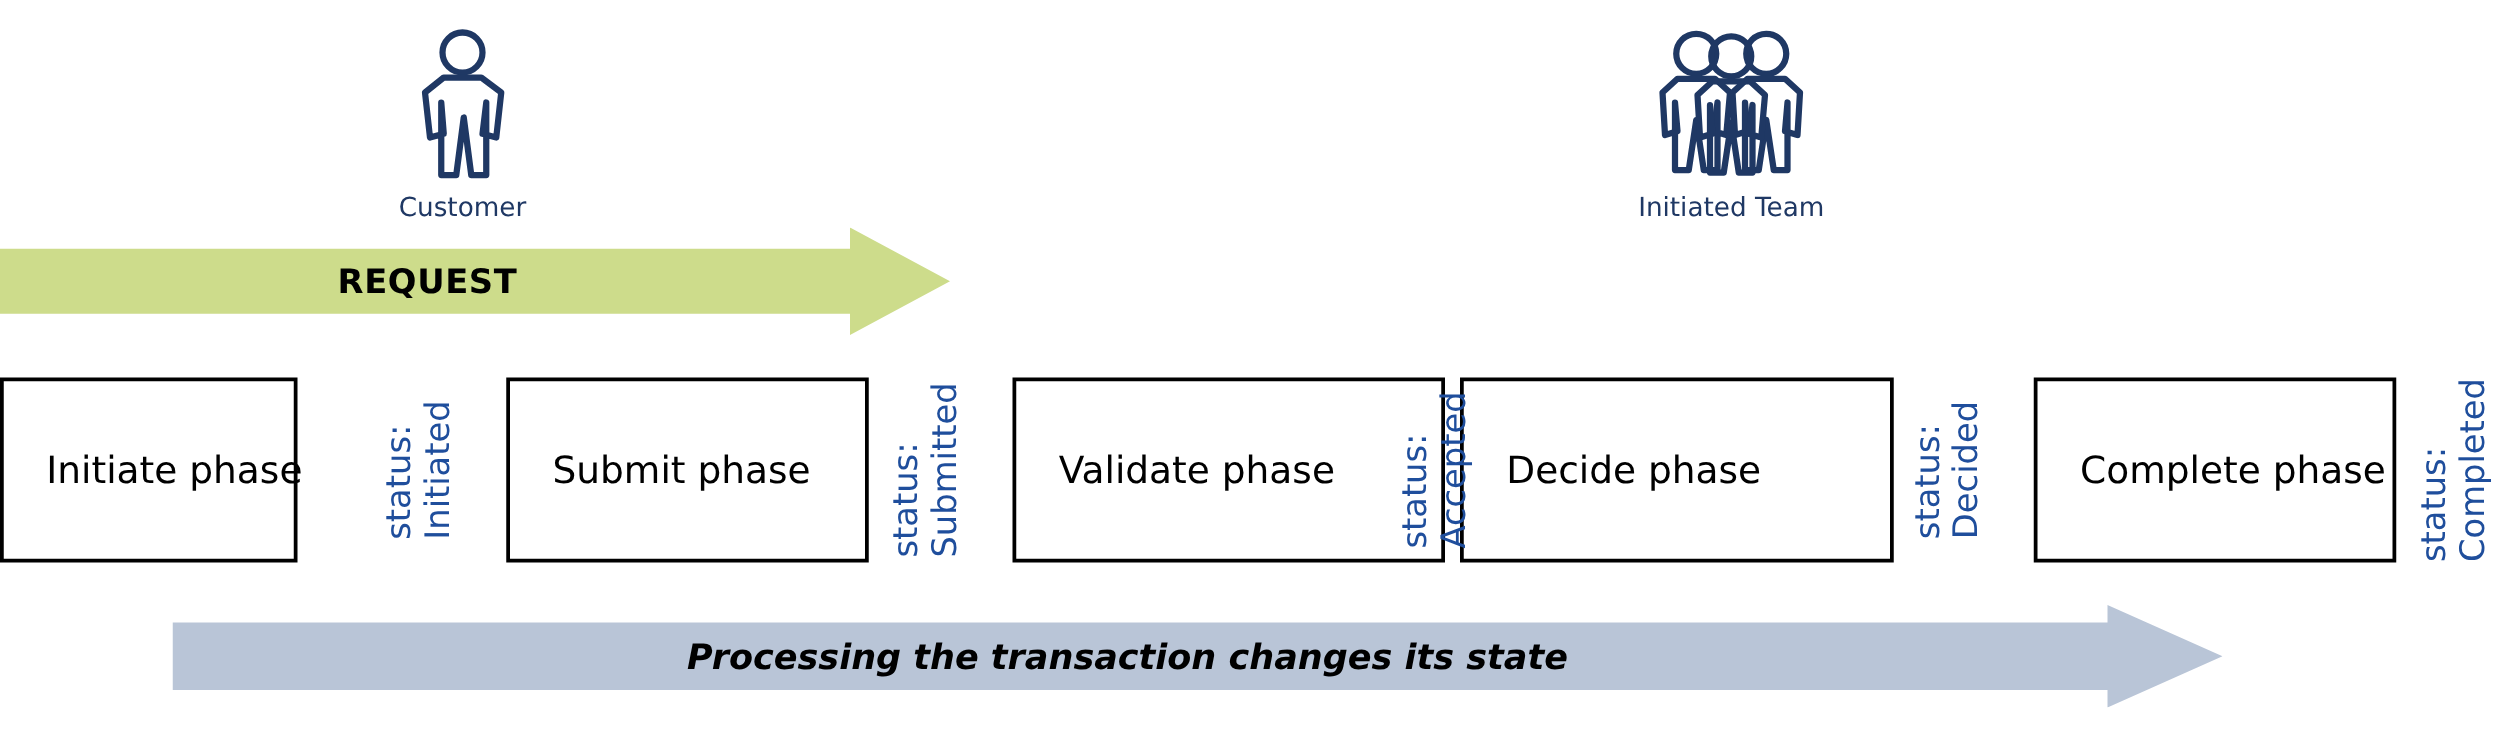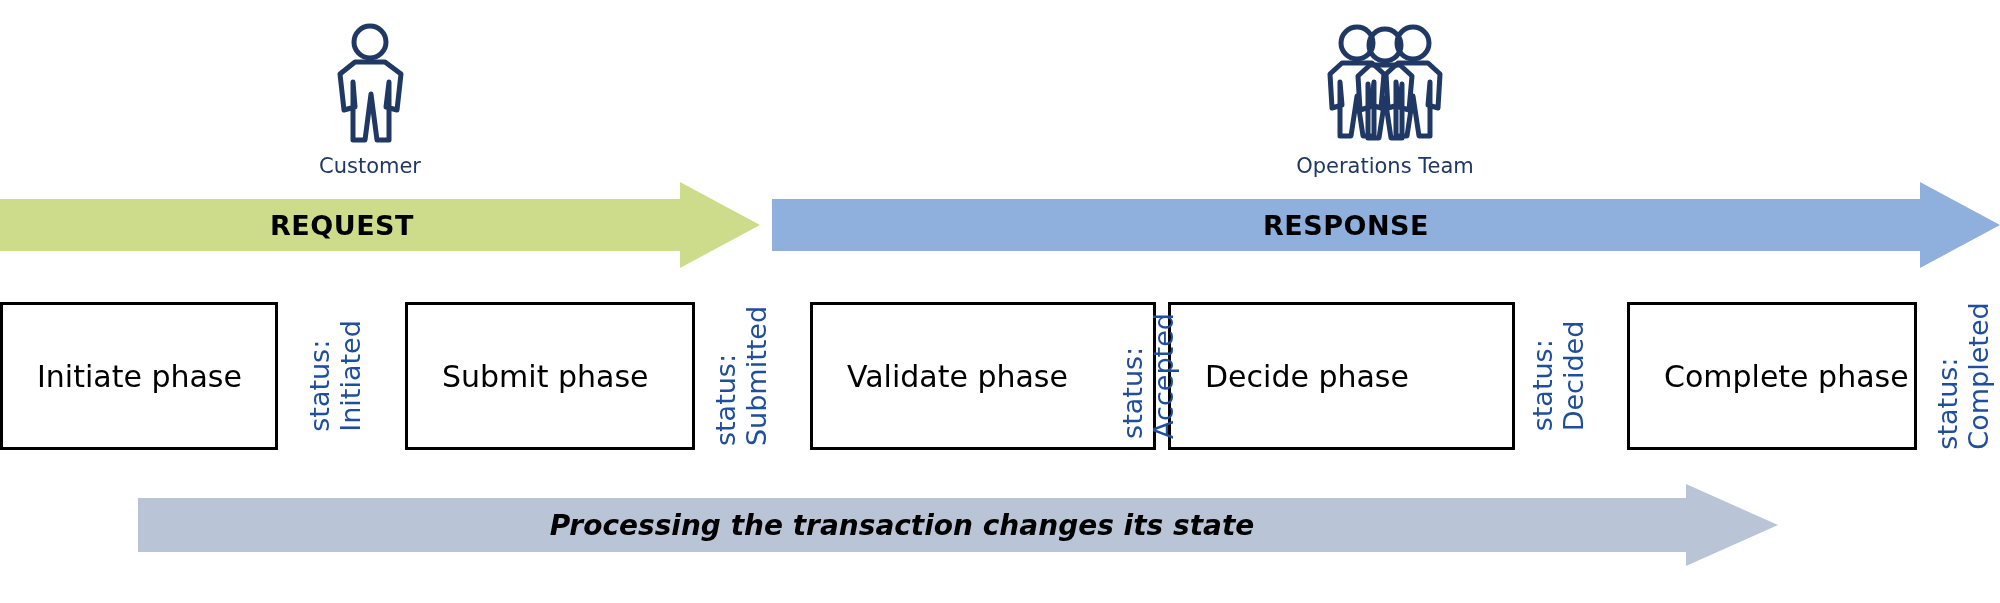--- a/index.html
+++ b/index.html
@@ -83,42 +83,34 @@
           <circle cx="163" cy="21" r="16"></circle>
           <path d="M148 41 L178 41 L190 52 L188 86 L178 83 L180 60 L180 114 L169 114 L163 74
                    L157 114 L146 114 L146 60 L148 83 L138 86 L136 52 Z"></path>
 
           <circle cx="135" cy="23" r="16"></circle>
           <path d="M120 43 L150 43 L162 54 L159 88 L149 85 L152 62 L152 116 L141 116 L135 76
                    L129 116 L118 116 L118 62 L120 85 L110 88 L108 54 Z"></path>
         </g>
       </svg>
     </span>
-    <span class="caption">Operations Team</span>
+    <span class="caption">Initiated Team</span>
   </div>
 
   <div class="banner" id="banner-request">
     <span class="body">
       <svg width="760" height="86" viewBox="0 0 760 86" preserveAspectRatio="none">
         <polygon points="0,17 680,17 680,0 760,43 680,86 680,69 0,69" fill="#CDDC8B"></polygon>
       </svg>
     </span>
     <span class="label">REQUEST</span>
   </div>
 
-  <div class="banner" id="banner-response">
-    <span class="body">
-      <svg width="1228" height="86" viewBox="0 0 1228 86" preserveAspectRatio="none">
-        <polygon points="0,17 1148,17 1148,0 1228,43 1148,86 1148,69 0,69" fill="#8FAFDC"></polygon>
-      </svg>
-    </span>
-    <span class="label">RESPONSE</span>
-  </div>
 
-  <div class="phase-box" style="left:0px;width:278px;">
+  <div class="phase-box" style="left:0px;width:238px;">
     <span class="phase-label">Initiate phase</span>
   </div>
 
   <div class="phase-box" style="left:405px;width:290px;">
     <span class="phase-label">Submit phase</span>
   </div>
 
   <div class="phase-box" style="left:810px;width:346px;">
     <span class="phase-label">Validate phase</span>
   </div>

